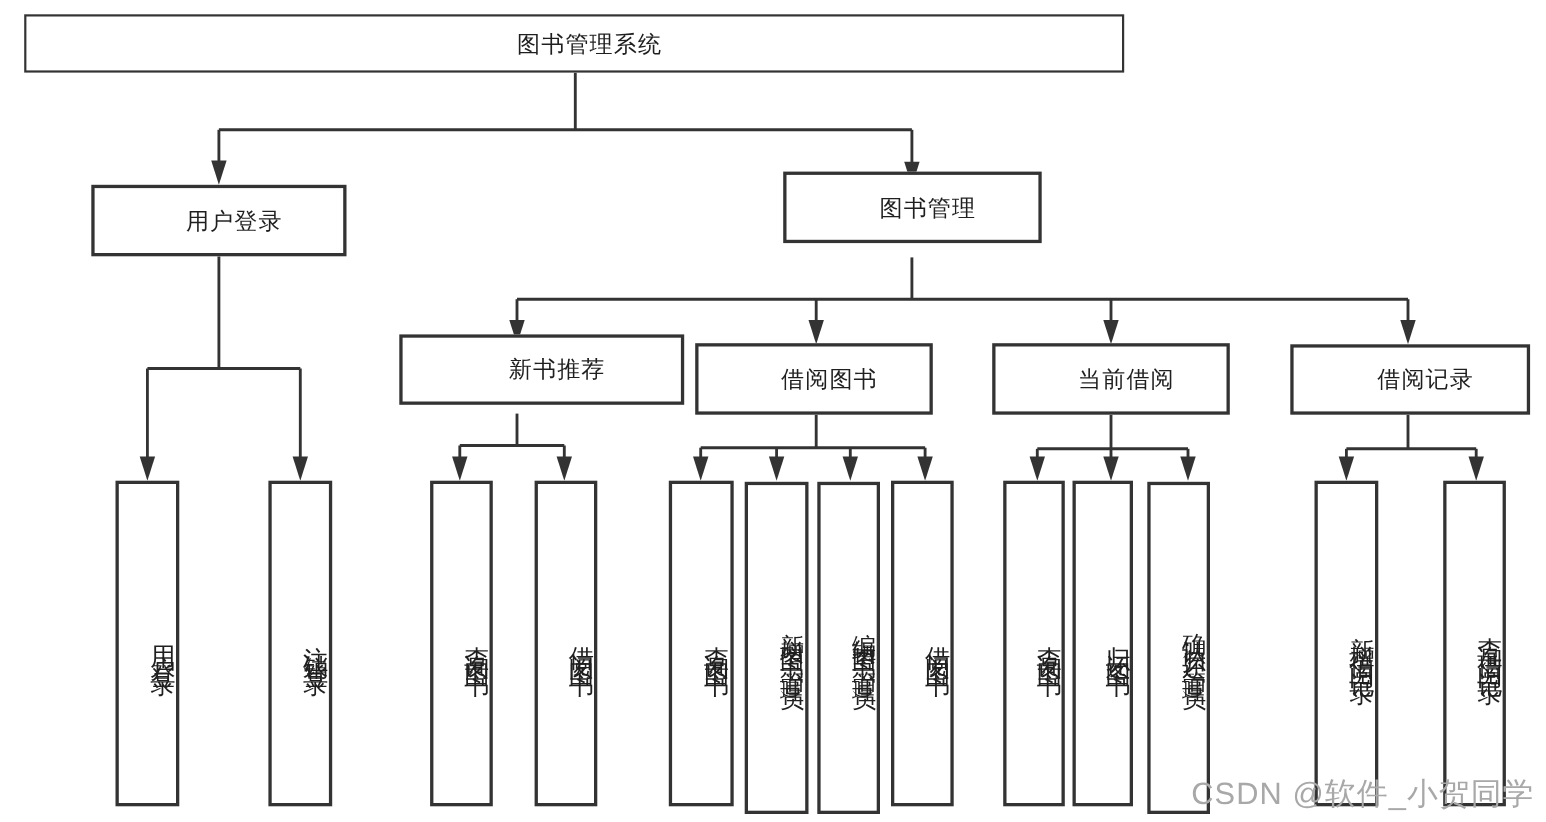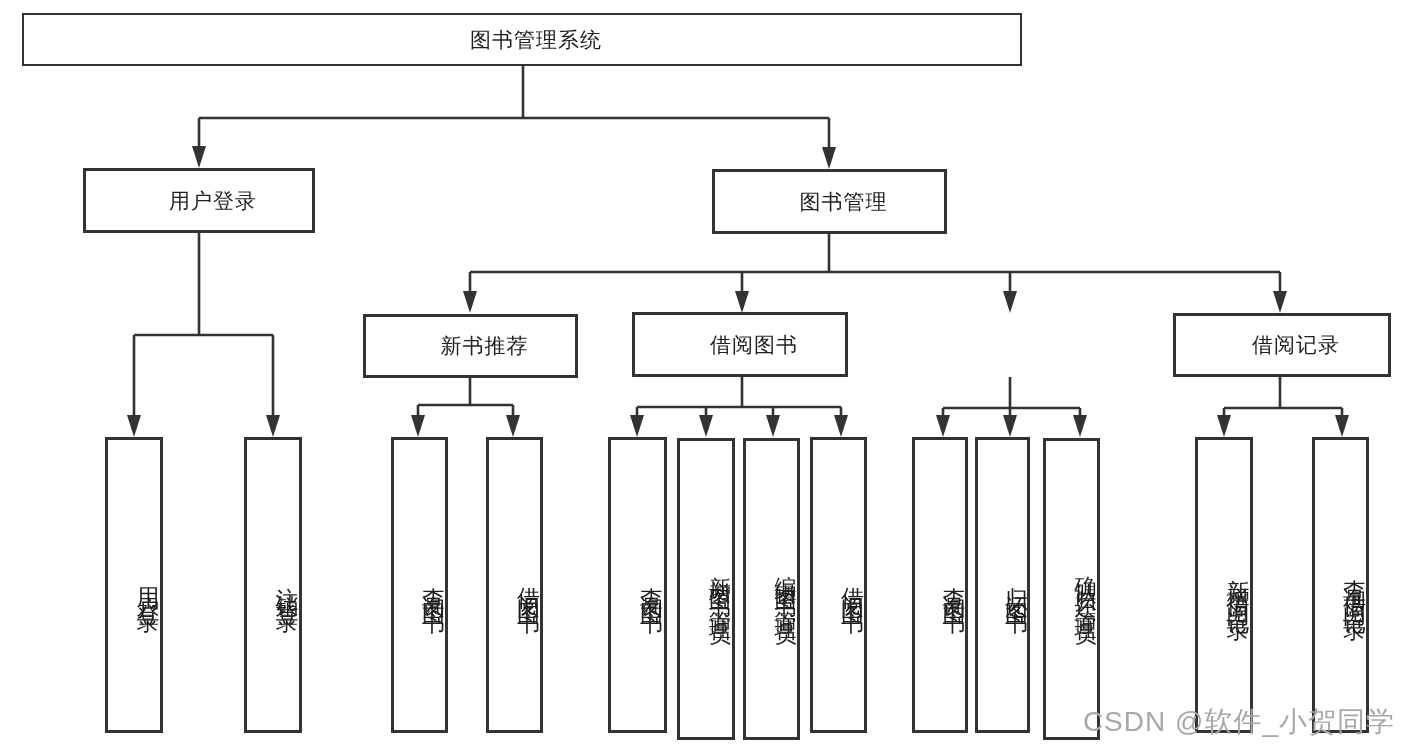--- a/index.html
+++ b/index.html
@@ -156,30 +156,33 @@
     </g>
   </svg>
 
   <div class="node root" style="left:22px;top:13px;width:1000px;height:53px">
     <span class="lbl">图书管理系统</span>
   </div>
 
   <div class="node" style="left:83px;top:168px;width:232px;height:65px">
     <span class="lbl">用户登录</span>
   </div>
-  <div class="node" style="left:712px;top:169px;width:235px;height:65px">
+  <div class="node" style="left:712px;top:156px;width:235px;height:65px">
     <span class="lbl">图书管理</span>
   </div>
 
-  <div class="node" style="left:363px;top:314px;width:215px;height:64px">
+  <div class="node" style="left:363px;top:304px;width:259px;height:64px">
     <span class="lbl">新书推荐</span>
   </div>
   <div class="node" style="left:632px;top:312px;width:216px;height:65px">
     <span class="lbl">借阅图书</span>
   </div>
+  <div class="node" style="left:902px;top:312px;width:216px;height:65px">
+    <span class="lbl">当前借阅</span>
+  </div>
   <div class="node" style="left:1173px;top:313px;width:218px;height:64px">
     <span class="lbl">借阅记录</span>
   </div>
 
   <div class="node v" style="left:105px;top:437px;width:58px;height:296px">
     <span class="vlbl">用户登录</span>
   </div>
   <div class="node v" style="left:244px;top:437px;width:58px;height:296px">
     <span class="vlbl">注销登录</span>
   </div>

